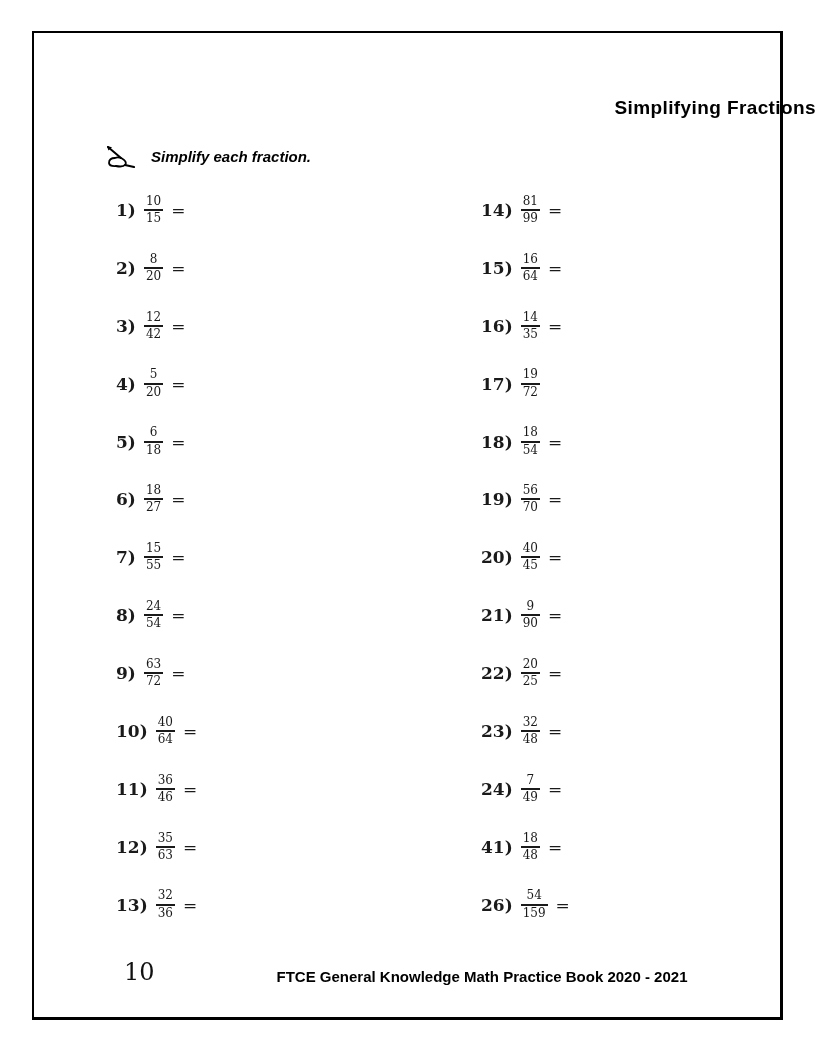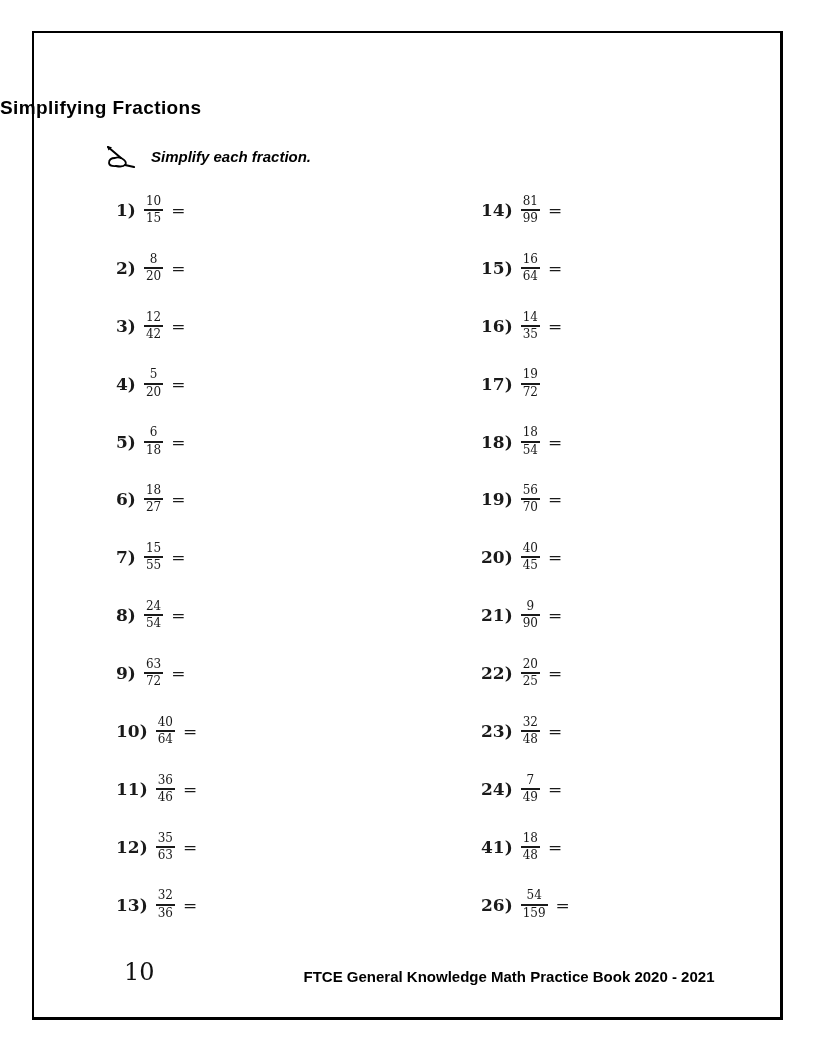--- a/index.html
+++ b/index.html
@@ -16,21 +16,21 @@
     left:32px; top:31px;
     width:751px; height:989px;
     border:2px solid #000;
     border-right-width:3px;
     border-bottom-width:3px;
     box-sizing:border-box;
   }
   .worksheet-title {
     position:absolute;
     top:97px; left:0; right:0;
-    text-align:left;
+    text-align:right;
     font-size:19px;
     font-weight:bold;
     letter-spacing:0.4px;
   }
   .instruction-row {
     position:absolute;
     top:143px; left:104px;
     display:flex;
     align-items:center;
     gap:11px;
@@ -77,21 +77,21 @@
   }
   .page-number {
     position:absolute;
     top:958px; left:124px;
     font-family:"DejaVu Serif", serif;
     font-size:24px;
     color:#111;
   }
   .footer-title {
     position:absolute;
-    top:968px; left:256px; width:506px;
+    top:968px; left:229px; width:506px;
     text-align:center;
     font-size:15px;
     font-weight:bold;
   }
   .write-icon svg { display:block; }
 </style>
 </head>
 <body>
 
 <div class="page">

